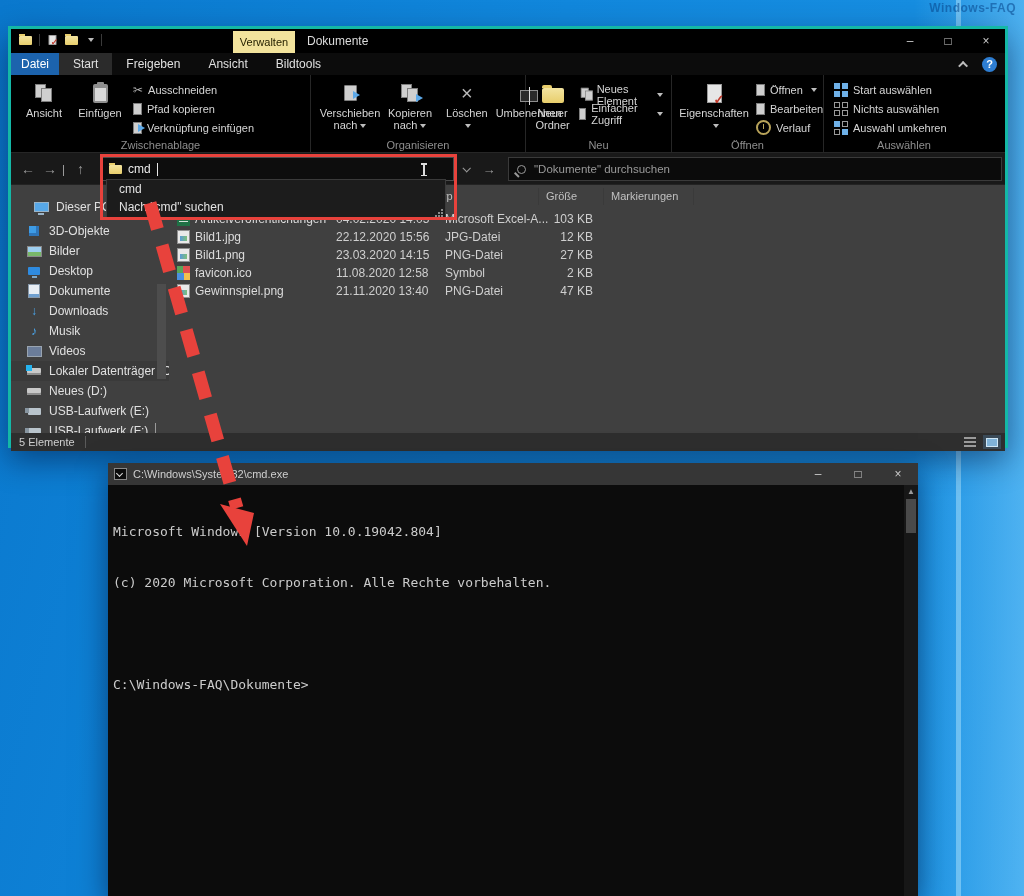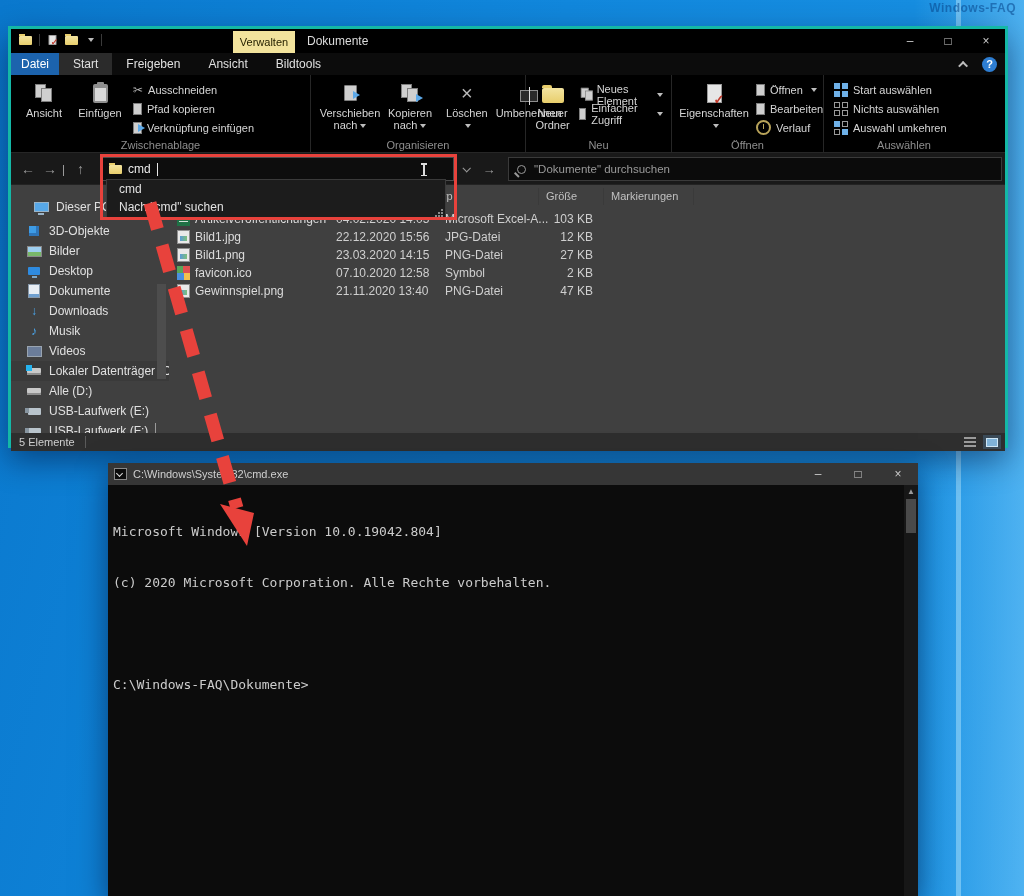--- a/index.html
+++ b/index.html
@@ -465,21 +465,21 @@
           <div class="sb-item child">
             <span class="si si-videos"></span>
             <span>Videos</span>
           </div>
           <div class="sb-item child selected">
             <span class="si si-drive-win si-drive"></span>
             <span>Lokaler Datenträger (C:)</span>
           </div>
           <div class="sb-item child">
             <span class="si si-drive"></span>
-            <span>Alle (D:)</span>
+            <span>Neues (D:)</span>
           </div>
           <div class="sb-item child">
             <span class="si si-usb"></span>
             <span>USB-Laufwerk (E:)</span>
           </div>
           <div class="sb-item child">
             <span class="si si-usb"></span>
             <span>USB-Laufwerk (F:)</span>
           </div>
         </div>
@@ -514,21 +514,21 @@
           <div class="fr">
             <span class="fi fi-image"></span>
             <span class="fname">Bild1.png</span>
             <span class="fdate">23.03.2020 14:15</span>
             <span class="ftype">PNG-Datei</span>
             <span class="fsize">27 KB</span>
           </div>
           <div class="fr">
             <span class="fi fi-ico"></span>
             <span class="fname">favicon.ico</span>
-            <span class="fdate">07.10.2020 12:58</span>
+            <span class="fdate">11.08.2020 12:58</span>
             <span class="ftype">Symbol</span>
             <span class="fsize">2 KB</span>
           </div>
           <div class="fr">
             <span class="fi fi-image"></span>
             <span class="fname">Gewinnspiel.png</span>
             <span class="fdate">21.11.2020 13:40</span>
             <span class="ftype">PNG-Datei</span>
             <span class="fsize">47 KB</span>
           </div>

